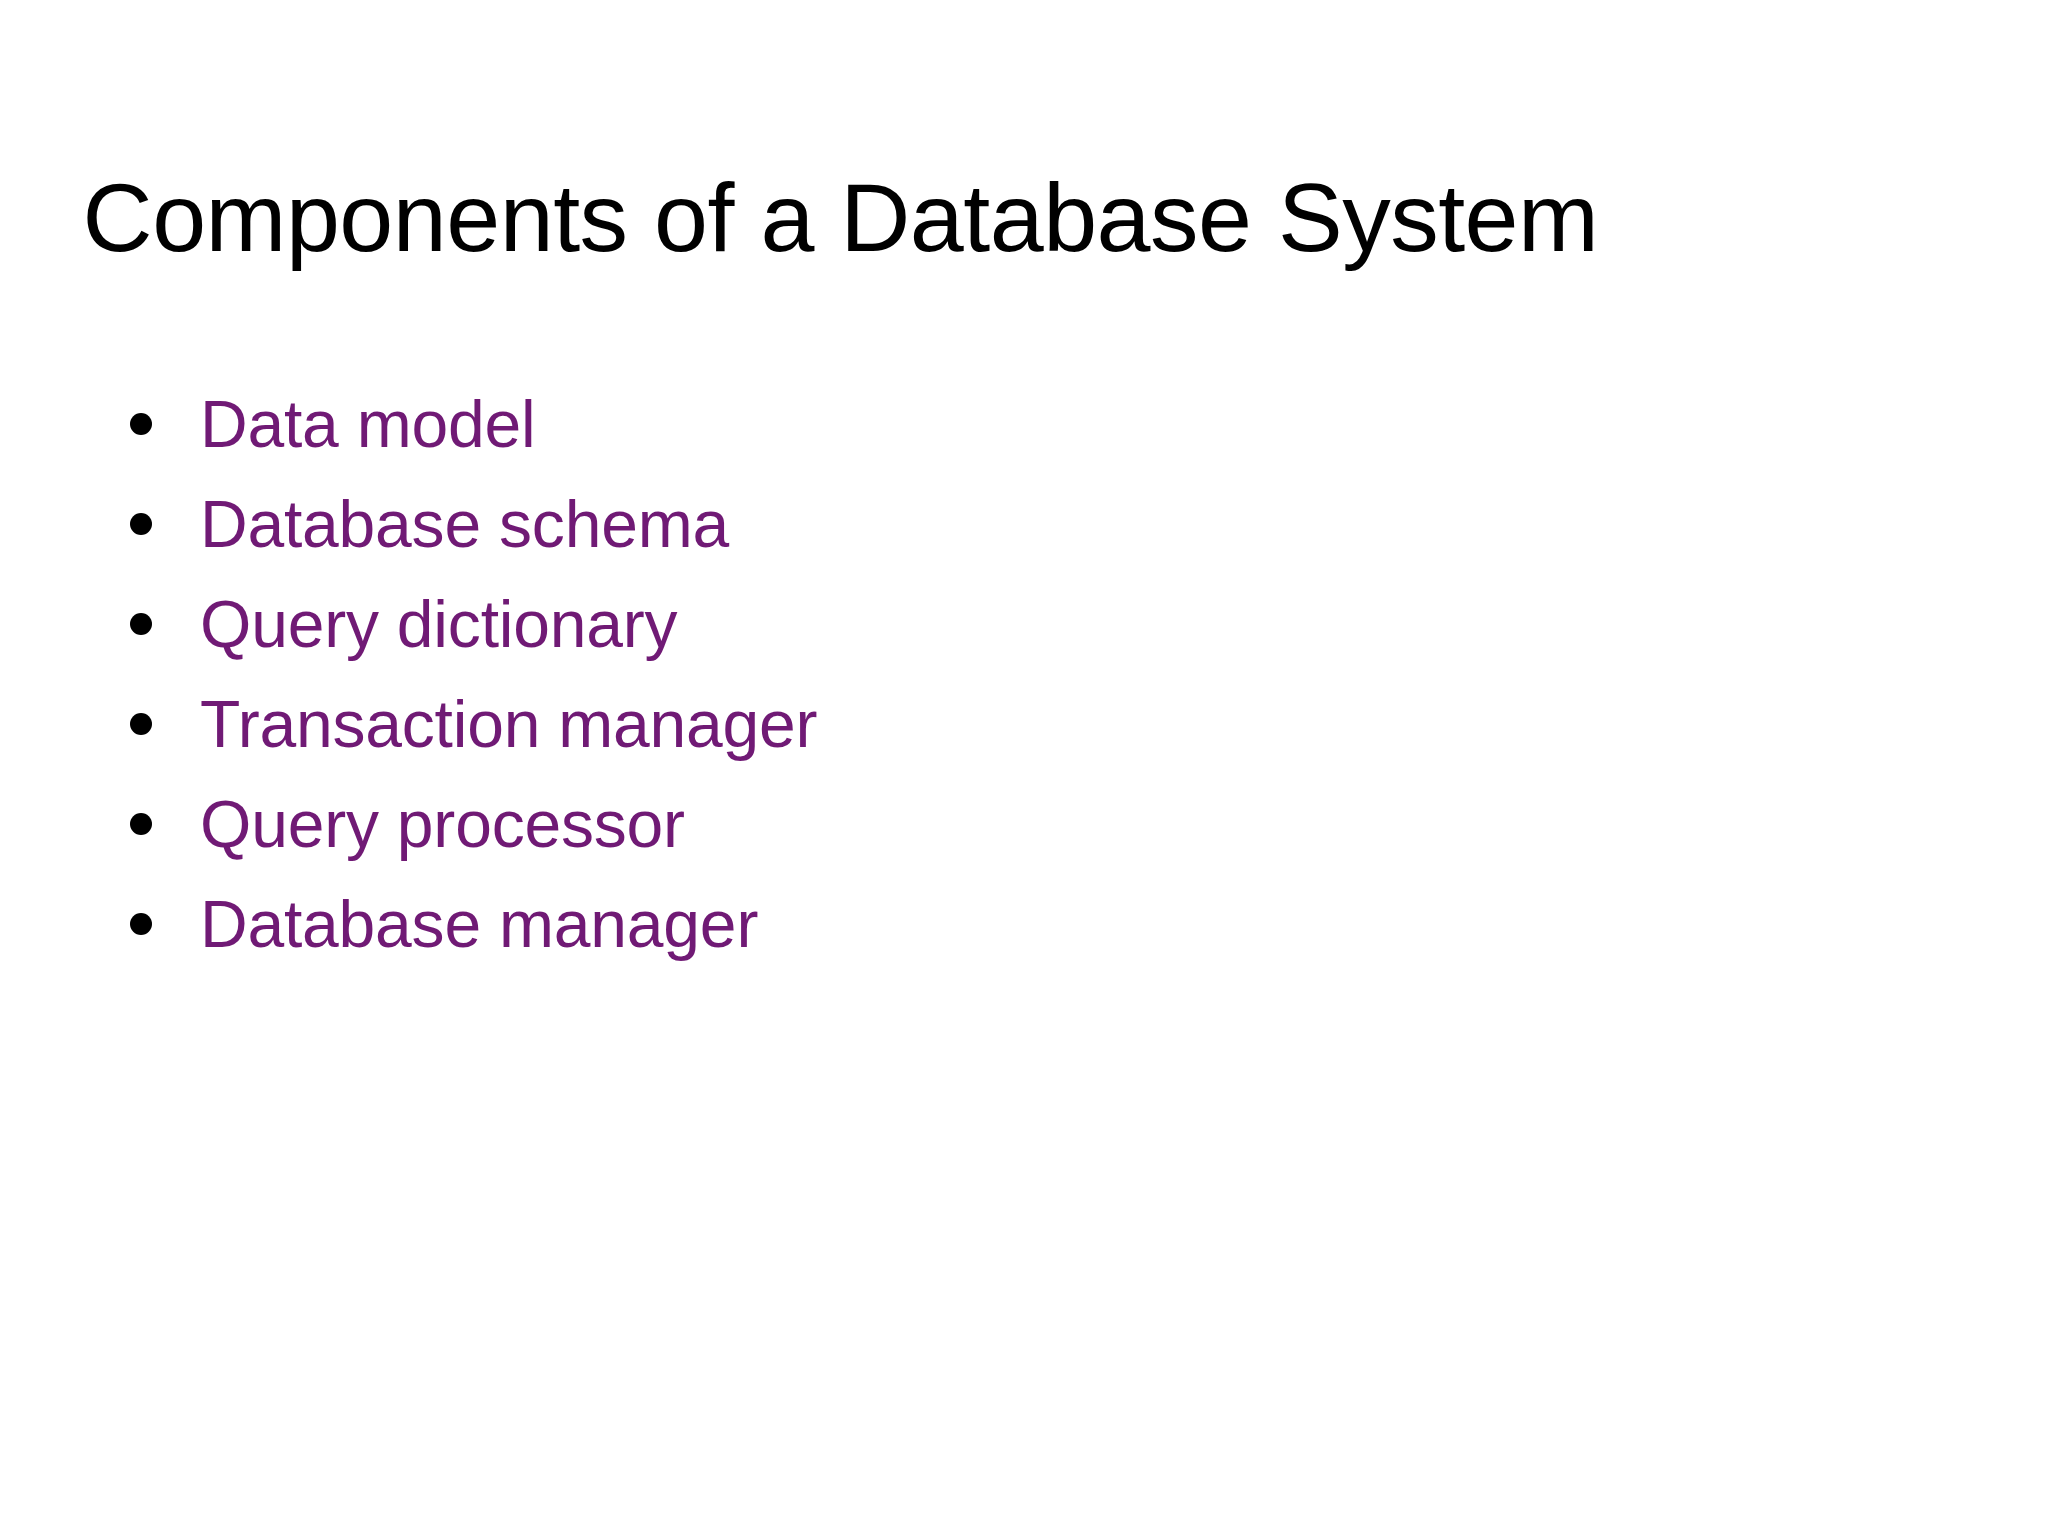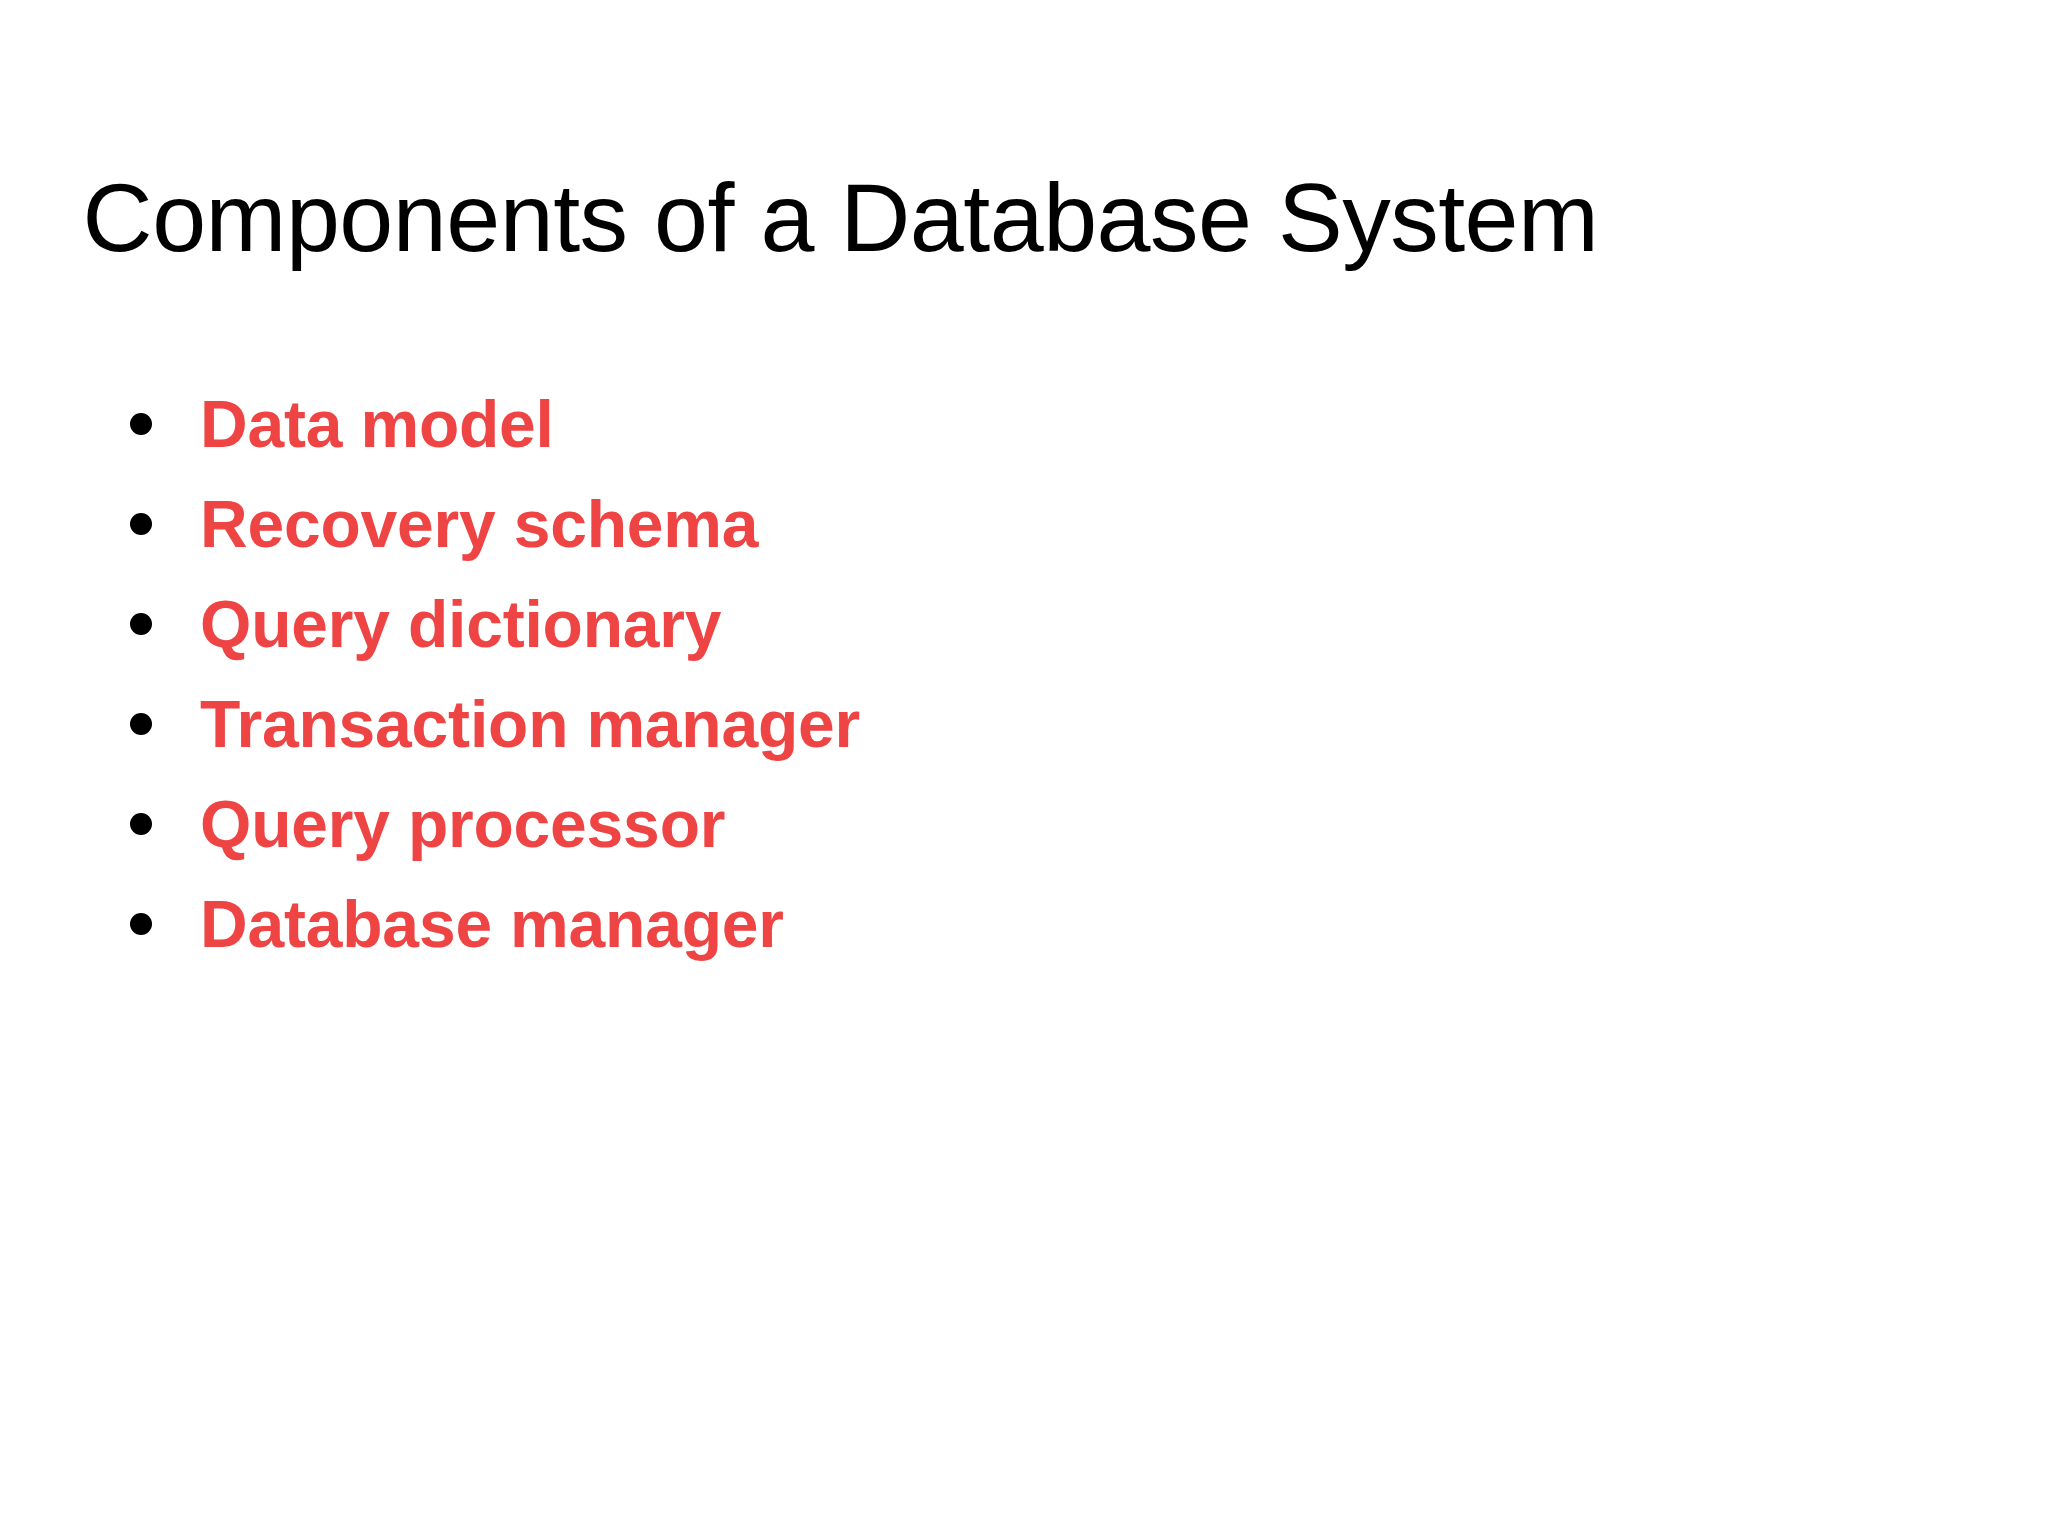--- a/index.html
+++ b/index.html
@@ -66,22 +66,22 @@
     width: 22px;
     height: 22px;
     border-radius: 50%;
     background: #000000;
     display: block;
   }
 
   .bullet-text {
     font-size: 66px;
     line-height: 1.0;
-    font-weight: 700;
-    color: #ef4444;
+    font-weight: 400;
+    color: #701a75;
     white-space: nowrap;
     letter-spacing: -0.2px;
     text-align: right;
   }
 </style>
 </head>
 <body>
 
 <div class="slide">
 
@@ -89,21 +89,21 @@
 
   <ul class="bullet-list">
 
     <li class="bullet-item">
       <span class="bullet-marker"></span>
       <span class="bullet-text">Data model</span>
     </li>
 
     <li class="bullet-item">
       <span class="bullet-marker"></span>
-      <span class="bullet-text">Recovery schema</span>
+      <span class="bullet-text">Database schema</span>
     </li>
 
     <li class="bullet-item">
       <span class="bullet-marker"></span>
       <span class="bullet-text">Query dictionary</span>
     </li>
 
 
     <li class="bullet-item">
       <span class="bullet-marker"></span>

